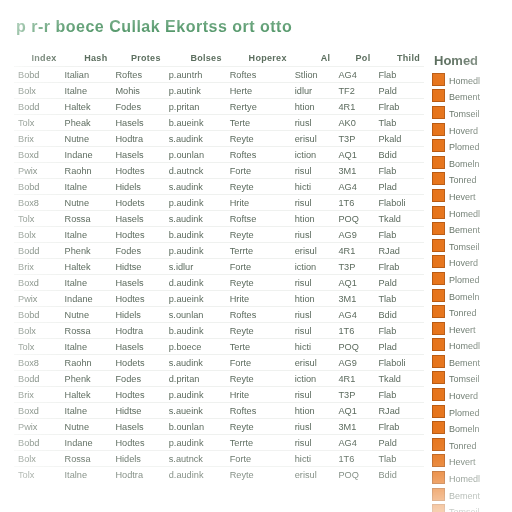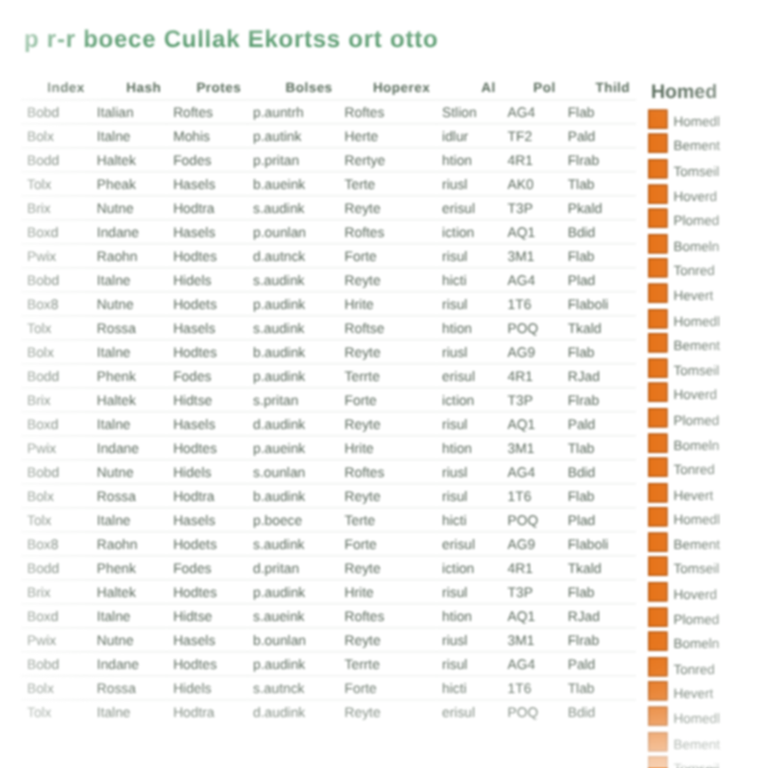--- a/index.html
+++ b/index.html
@@ -158,21 +158,21 @@
               <td>p.audink</td>
               <td>Terrte</td>
               <td>erisul</td>
               <td>4R1</td>
               <td>RJad</td>
             </tr>
             <tr>
               <td>Brix</td>
               <td>Haltek</td>
               <td>Hidtse</td>
-              <td>s.pritan</td>
+              <td>s.idlur</td>
               <td>Forte</td>
               <td>iction</td>
               <td>T3P</td>
               <td>Flrab</td>
             </tr>
             <tr>
               <td>Boxd</td>
               <td>Italne</td>
               <td>Hasels</td>
               <td>d.audink</td>

